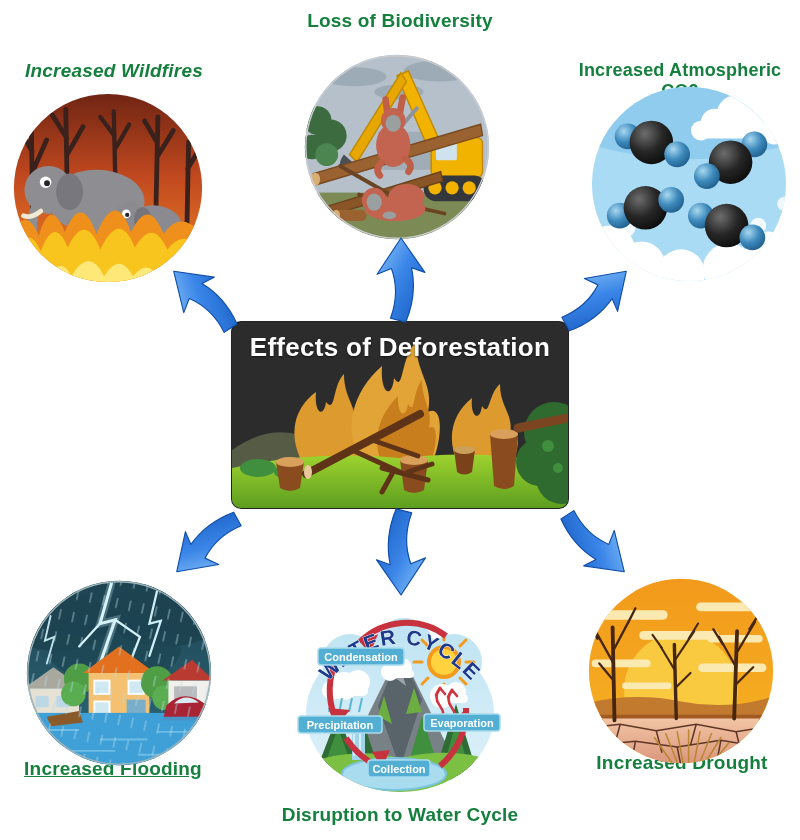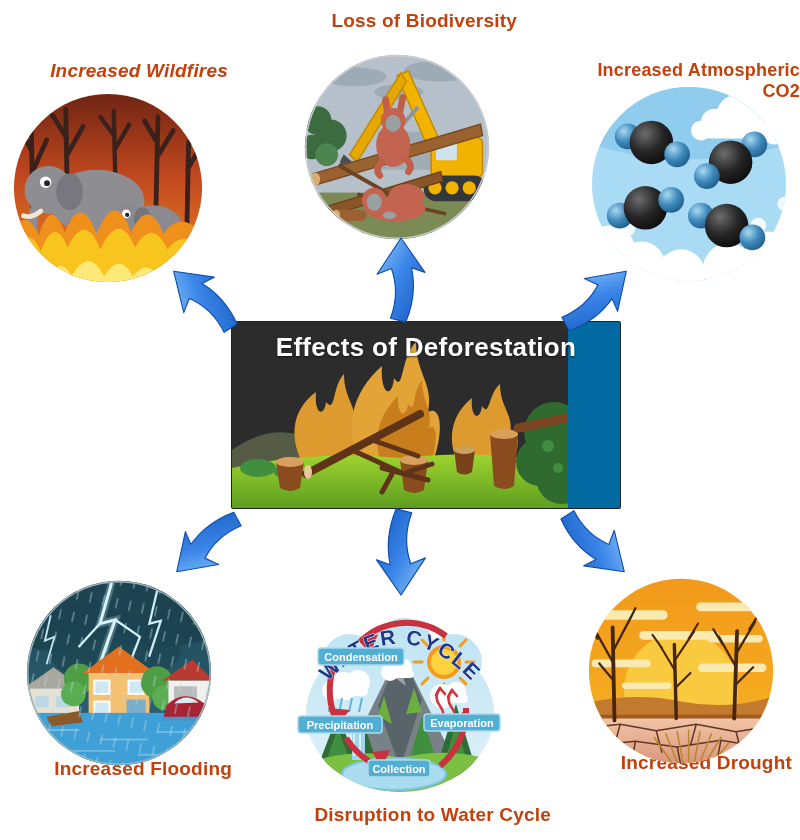--- a/index.html
+++ b/index.html
@@ -1,22 +1,22 @@
 <!DOCTYPE html>
 <html><head>
 <meta charset="utf-8">
 <style>
   html,body{margin:0;padding:0;background:#ffffff;}
   .canvas{position:relative;width:800px;height:840px;background:#ffffff;overflow:hidden;
           font-family:"Liberation Sans", sans-serif;}
-  .fx-label{position:absolute;text-align:right;font-weight:700;font-size:19px;color:#c2410c;
+  .fx-label{position:absolute;text-align:center;font-weight:700;font-size:19px;color:#15803d;
             letter-spacing:.2px;}
   .circle-art{position:absolute;display:block;}
-  .center-box{position:absolute;left:232px;top:322px;width:388px;height:186px;border-radius:1px;
-              overflow:hidden;background:#0369a1;box-shadow:0 0 0 1px #222;}
+  .center-box{position:absolute;left:232px;top:322px;width:336px;height:186px;border-radius:9px;
+              overflow:hidden;background:#000000;box-shadow:0 0 0 1px #222;}
   .center-title{position:absolute;top:10px;left:0;width:100%;text-align:center;z-index:2;
                 color:#ffffff;font-weight:700;font-size:26px;letter-spacing:.3px;
                 text-shadow:0 1px 2px rgba(0,0,0,.6);}
   .center-scene{position:absolute;left:0;top:0;}
   .arrow{position:absolute;overflow:visible;}
 </style>
 </head>
 <body>
 
 <div class="canvas">
@@ -63,22 +63,22 @@
       <linearGradient id="grassG" x1="0" y1="0" x2="0" y2="1">
         <stop offset="0%" stop-color="#9ed32f"></stop>
           <stop offset="100%" stop-color="#5d9e1f"></stop>
       </linearGradient>
     </defs>
   </svg>
 
   <div class="fx-label" style="left:0px;top:60px;width:228px;font-style:italic;">Increased Wildfires</div>
   <div class="fx-label" style="left:283px;top:10px;width:234px;">Loss of Biodiversity</div>
   <div class="fx-label" style="left:560px;top:60px;width:240px;font-size:18px;">Increased Atmospheric CO2</div>
-  <div class="fx-label" style="left:6px;top:758px;width:226px;">Increased Flooding</div>
-  <div class="fx-label" style="left:278px;top:804px;width:244px;margin-left:29px;">Disruption to Water Cycle</div>
+  <div class="fx-label" style="left:0;top:758px;width:226px;text-decoration:underline;">Increased Flooding</div>
+  <div class="fx-label" style="left:278px;top:804px;width:244px;">Disruption to Water Cycle</div>
   <div class="fx-label" style="left:572px;top:752px;width:220px;">Increased Drought</div>
 
   <svg class="circle-art" style="left:12px;top:92px;" width="192" height="192" viewBox="0 0 200 200">
     <clipPath id="clipFire">
         <circle cx="100" cy="100" r="98"></circle>
       </clipPath>
     <g clip-path="url(#clipFire)">
       <rect width="200" height="200" fill="url(#fireSky)"></rect>
       <g stroke="#3a211c" stroke-linecap="round" fill="none">
         <path d="M22 150 L20 28 M21 62 L6 34 M21 84 L36 50" stroke-width="5"></path>

